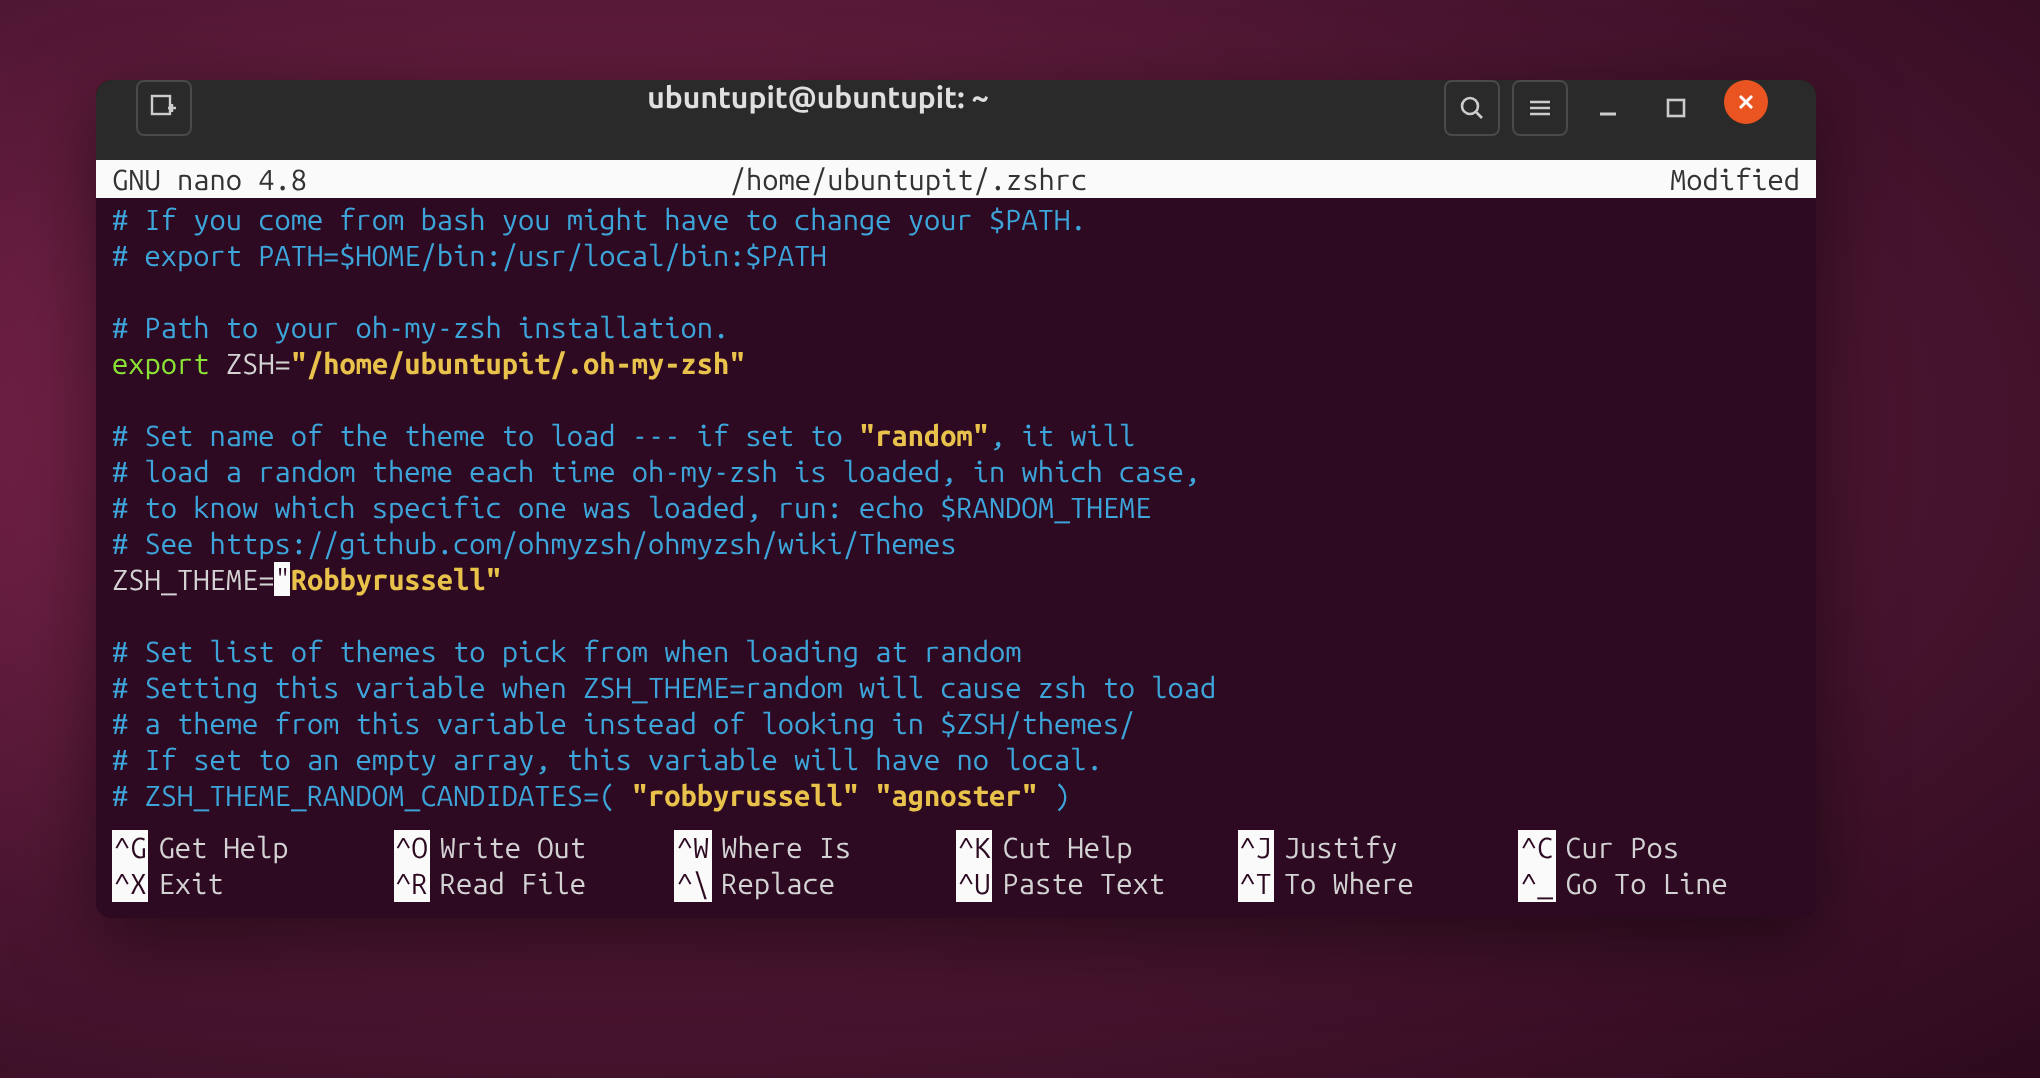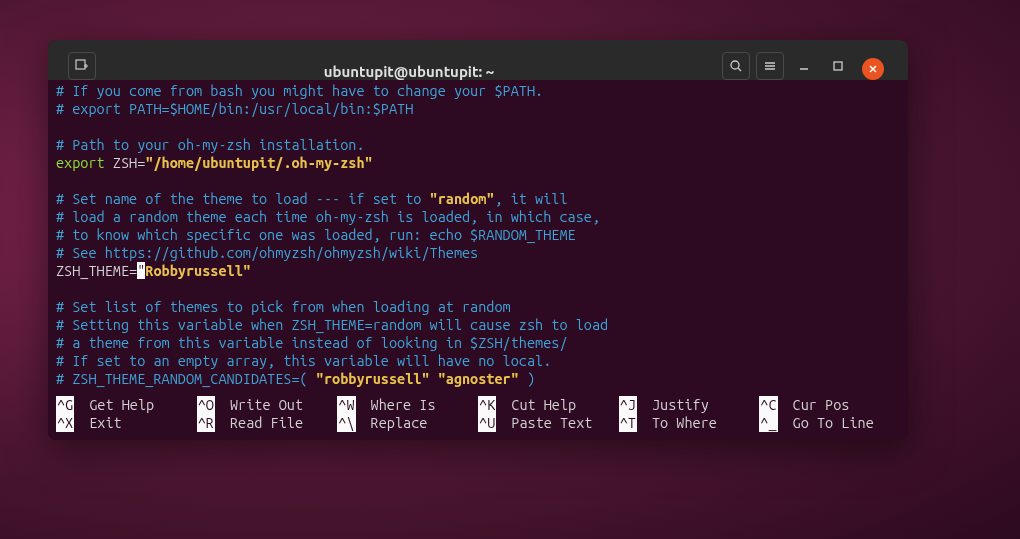--- a/index.html
+++ b/index.html
@@ -16,21 +16,21 @@
       width: 860px;
       background: #2d0922;
       border-radius: 8px;
       box-shadow: 0 10px 40px rgba(0,0,0,0.5);
       overflow: hidden;
     }
     .titlebar {
       height: 40px;
       background: #2a2a2a;
       display: flex;
-      align-items: flex-end;
+      align-items: flex-start;
       padding: 0 20px;
       gap: 6px;
     }
     .tab-btn {
       width: 28px; height: 28px;
       border: 1px solid #4a4a4a;
       border-radius: 4px;
       display: flex; align-items: center; justify-content: center;
       color: #ccc;
       font-size: 14px;
@@ -92,21 +92,21 @@
       font-family: 'Ubuntu Mono', monospace;
       color: #d3d3d3;
     }
     .shortcuts-row { display: flex; }
     .sc { display: flex; flex: 1; }
     .sc-key {
       background: #fafafa; color: #2d0922;
       padding: 0 1px;
       white-space: pre;
     }
-    .sc-label { padding-left: 15px; color: #d3d3d3; }
+    .sc-label { padding-left: 5px; color: #d3d3d3; }
   </style>
 </head>
 <body>
 
 <div class="window">
   <div class="titlebar">
     <div class="tab-btn">
       <svg width="14" height="14" viewBox="0 0 14 14">
           <rect x="1" y="1" width="9" height="9" fill="none" stroke="#ccc" stroke-width="1.2"></rect>
           <line x1="9" y1="7" x2="13" y2="7" stroke="#ccc" stroke-width="1.2"></line>
@@ -138,20 +138,25 @@
         </svg>
     </div>
     <div class="win-btn close">
       <svg width="10" height="10" viewBox="0 0 10 10">
           <line x1="2" y1="2" x2="8" y2="8" stroke="#fff" stroke-width="1.5"></line>
           <line x1="8" y1="2" x2="2" y2="8" stroke="#fff" stroke-width="1.5"></line>
         </svg>
     </div>
   </div>
 
+  <div class="statusbar">
+    <span class="left">  GNU nano 4.8</span>
+    <span class="center">/home/ubuntupit/.zshrc</span>
+    <span class="right">Modified</span>
+  </div>
 
   <div class="editor"><span class="c-comment"># If you come from bash you might have to change your $PATH.</span>
 <span class="c-comment"># export PATH=$HOME/bin:/usr/local/bin:$PATH</span>
 
 <span class="c-comment"># Path to your oh-my-zsh installation.</span>
 <span class="c-export">export</span><span class="c-var"> ZSH</span><span class="c-eq">=</span><span class="c-string">"/home/ubuntupit/.oh-my-zsh"</span>
 
 <span class="c-comment"># Set name of the theme to load --- if set to </span><span class="c-string">"random"</span><span class="c-comment">, it will</span>
 <span class="c-comment"># load a random theme each time oh-my-zsh is loaded, in which case,</span>
 <span class="c-comment"># to know which specific one was loaded, run: echo $RANDOM_THEME</span>

